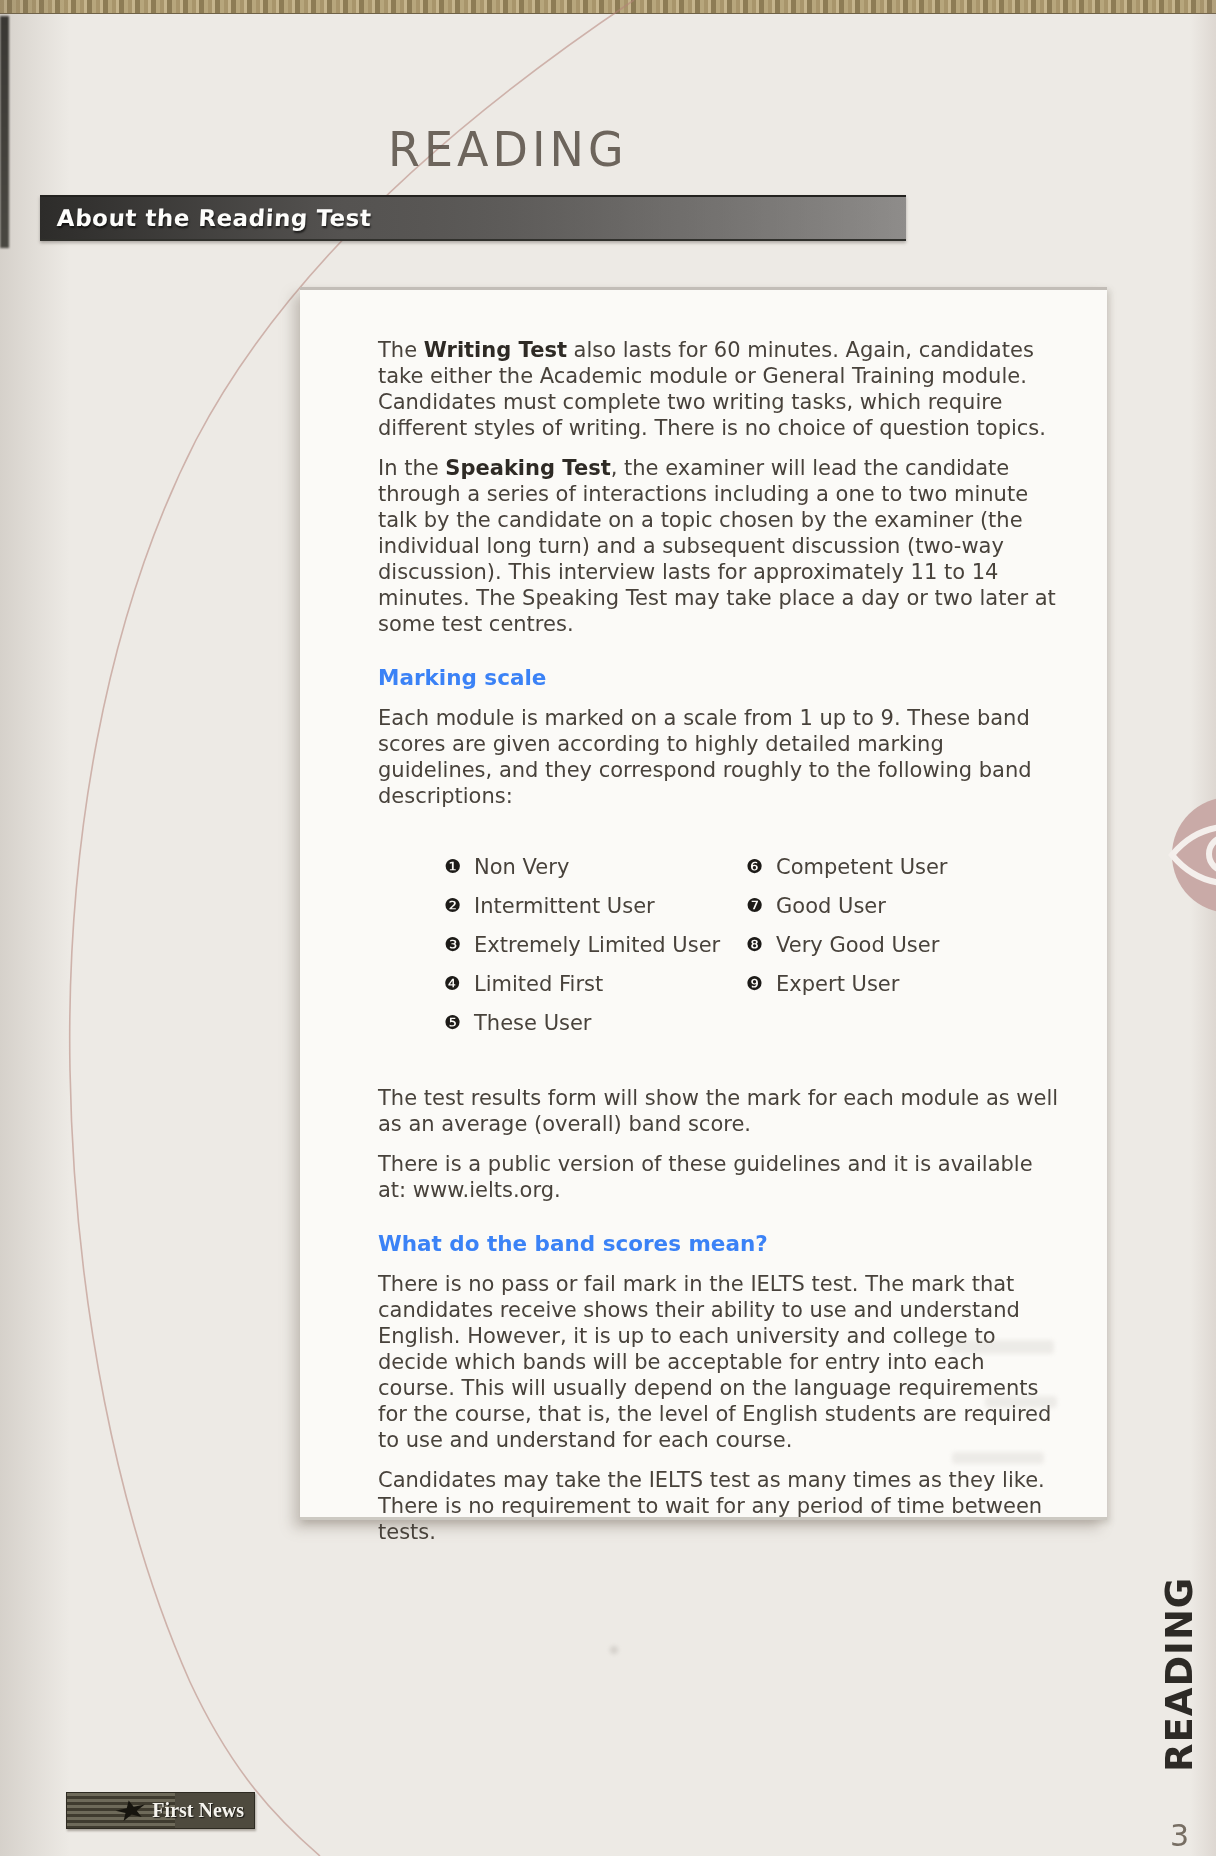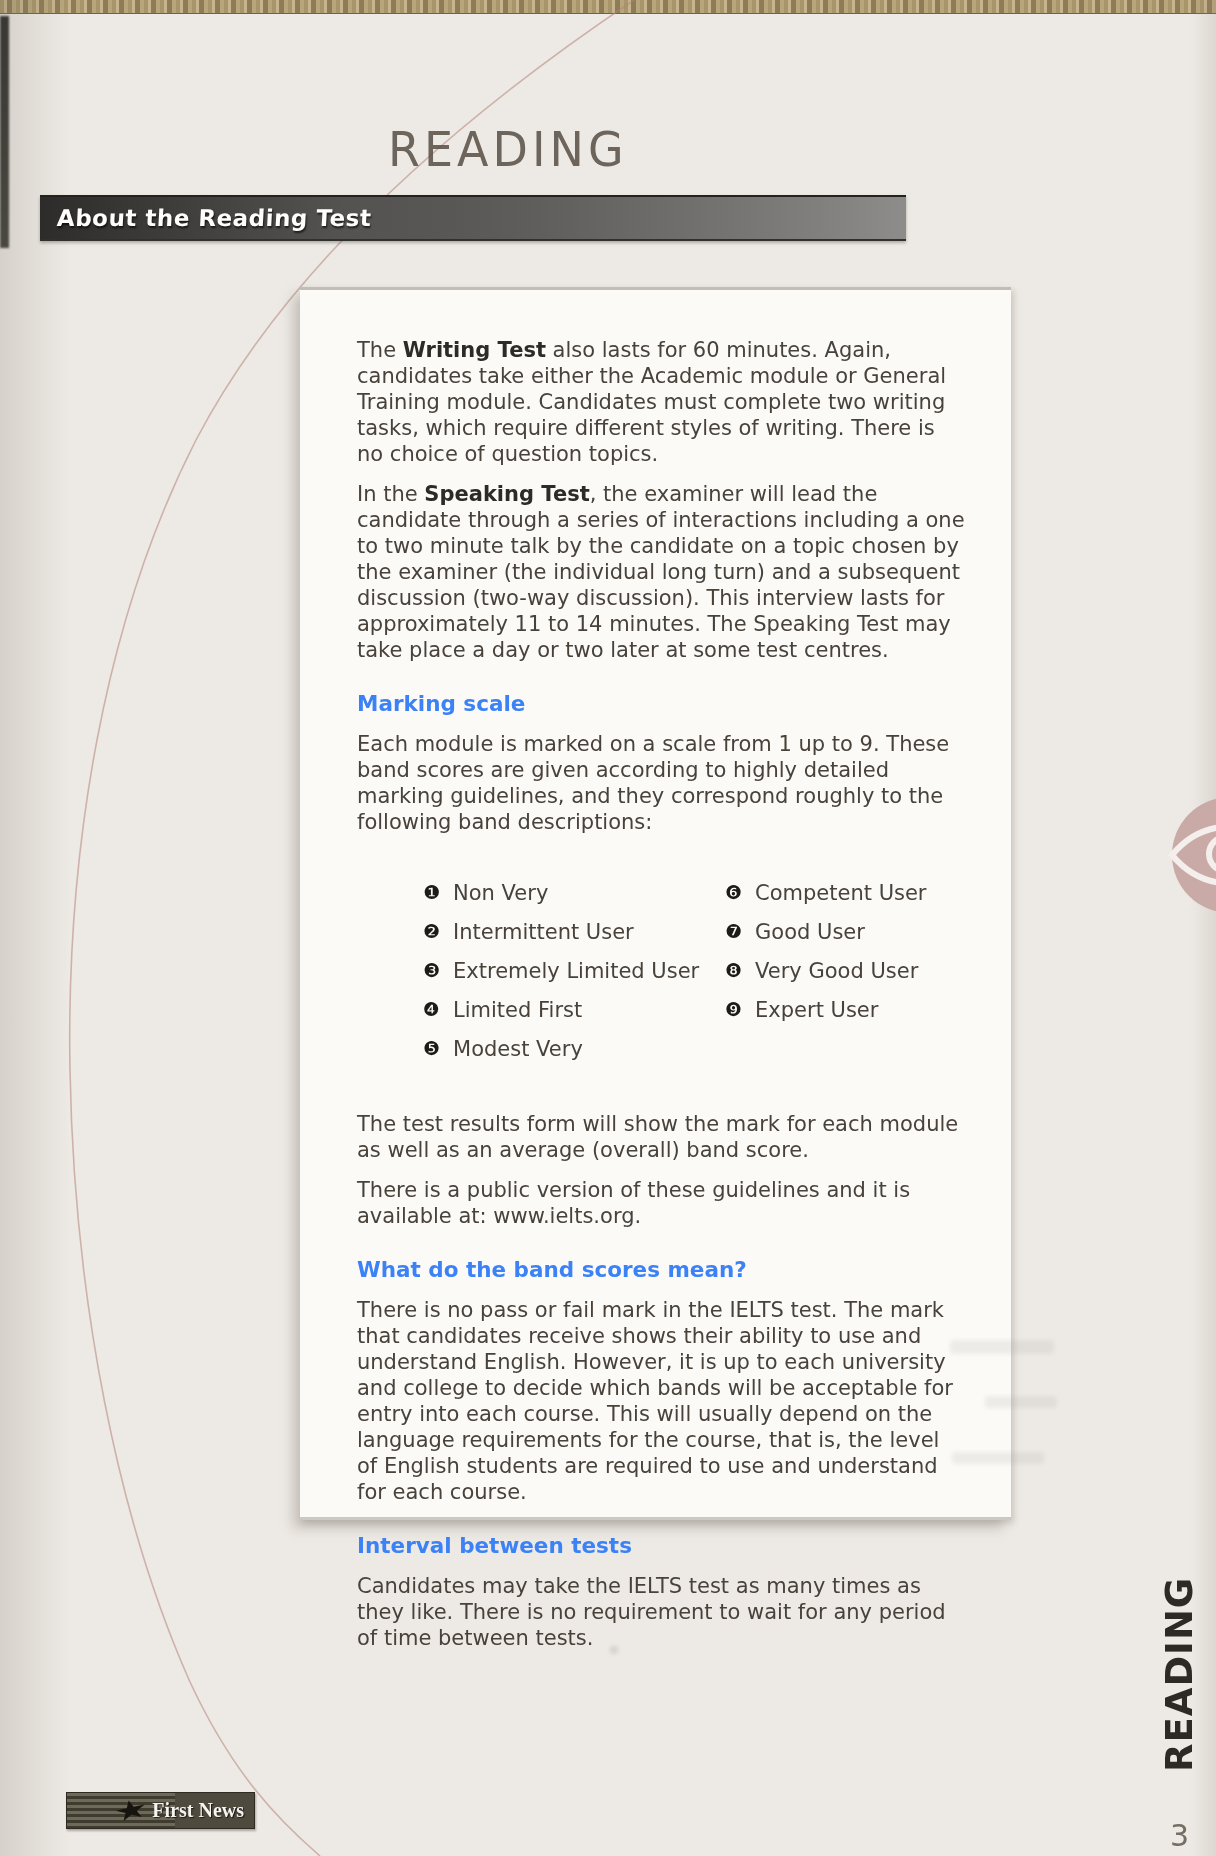--- a/index.html
+++ b/index.html
@@ -26,26 +26,26 @@
 
   
   .section-banner{position:absolute;left:40px;top:195px;width:866px;height:42px;
     background:linear-gradient(to right,#2d2c2a,#555351 35%,#87858300 140%),linear-gradient(to right,#3a3937,#9b9997 70%,#b2b0ae);
     border-top:2px solid #23221f;border-bottom:2px solid #30302c;
     display:flex;align-items:center;box-shadow:0 2px 3px rgba(60,55,50,.35);}
   .section-banner .label{margin-left:17px;color:#fdfdfb;font-size:23px;font-weight:bold;
     letter-spacing:.5px;text-shadow:1px 2px 2px rgba(0,0,0,.65);transform:skewX(-3deg);}
 
   
-  .content-box{position:absolute;left:300px;top:287px;width:711px;height:1233px;
+  .content-box{position:absolute;left:300px;top:287px;width:807px;height:1233px;
     background:#fbfaf7;
     border-top:3px solid rgba(148,141,131,.55);
     border-bottom:3px solid rgba(148,141,131,.45);
     box-shadow:-7px 8px 12px rgba(125,115,103,.35),3px 3px 6px rgba(125,115,103,.25);
-    box-sizing:border-box;padding:47px 45px 0 57px;}
+    box-sizing:border-box;padding:47px 45px 0 78px;}
   .content-box p{margin:0 0 14px 0;font-size:21px;line-height:26px;color:#48423b;}
   .content-box p b{color:#2e2a25;}
   .content-box h3{margin:28px 0 14px 0;font-size:21.5px;line-height:26px;color:#3b82f6;font-weight:bold;}
 
   
   .band-list{display:flex;margin:45px 0 36px 66px;}
   .band-col{display:flex;flex-direction:column;}
   .band-col.left{width:302px;}
   .band-item{display:flex;align-items:baseline;margin-bottom:13px;
     font-size:21px;line-height:26px;color:#48423b;}
@@ -119,21 +119,21 @@
       <div class="band-item">
         <span class="num">❸</span>
         <span>Extremely Limited User</span>
       </div>
       <div class="band-item">
         <span class="num">❹</span>
         <span>Limited First</span>
       </div>
       <div class="band-item">
         <span class="num">❺</span>
-        <span>Modest Very</span>
+        <span>These User</span>
       </div>
     </div>
     <div class="band-col">
       <div class="band-item">
         <span class="num">❻</span>
         <span>Competent User</span>
       </div>
       <div class="band-item">
         <span class="num">❼</span>
         <span>Good User</span>
@@ -148,21 +148,20 @@
       </div>
     </div>
   </div>
 
   <p>The test results form will show the mark for each module as well as an average (overall) band score.</p>
   <p>There is a public version of these guidelines and it is available at: www.ielts.org.</p>
 
   <h3>What do the band scores mean?</h3>
   <p>There is no pass or fail mark in the IELTS test. The mark that candidates receive shows their ability to use and understand English. However, it is up to each university and college to decide which bands will be acceptable for entry into each course. This will usually depend on the language requirements for the course, that is, the level of English students are required to use and understand for each course.</p>
 
-  <h3>Interval between tests</h3>
   <p>Candidates may take the IELTS test as many times as they like. There is no requirement to wait for any period of time between tests.</p>
 
 </div>
 
 <div class="eye-tab">
   <svg width="130" height="118" viewBox="0 0 130 118">
     <circle cx="70" cy="58" r="58" fill="#c9aaa7"></circle>
     <path d="M 12 58 C 32 34 56 28 78 30 C 100 32 116 44 126 58 C 116 72 100 84 78 86 C 56 88 32 82 12 58 Z" fill="none" stroke="#f4efec" stroke-width="6"></path>
     <circle cx="66" cy="57" r="17" fill="none" stroke="#f4efec" stroke-width="6"></circle>
   </svg>

